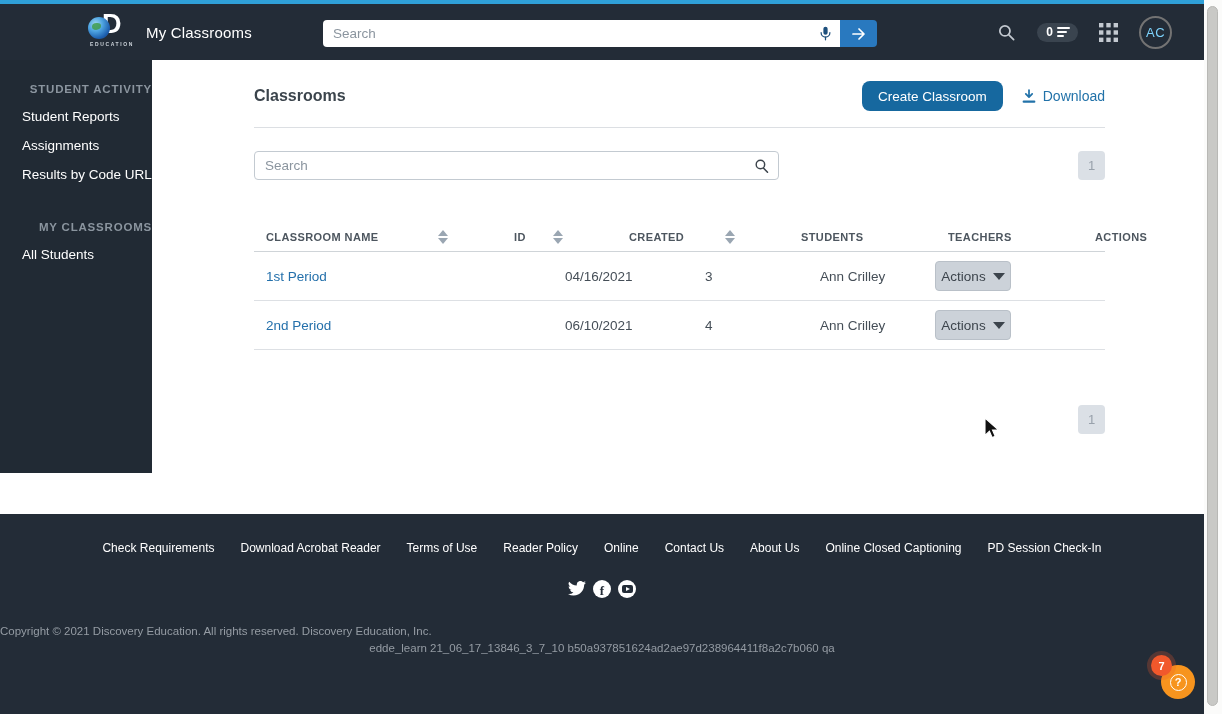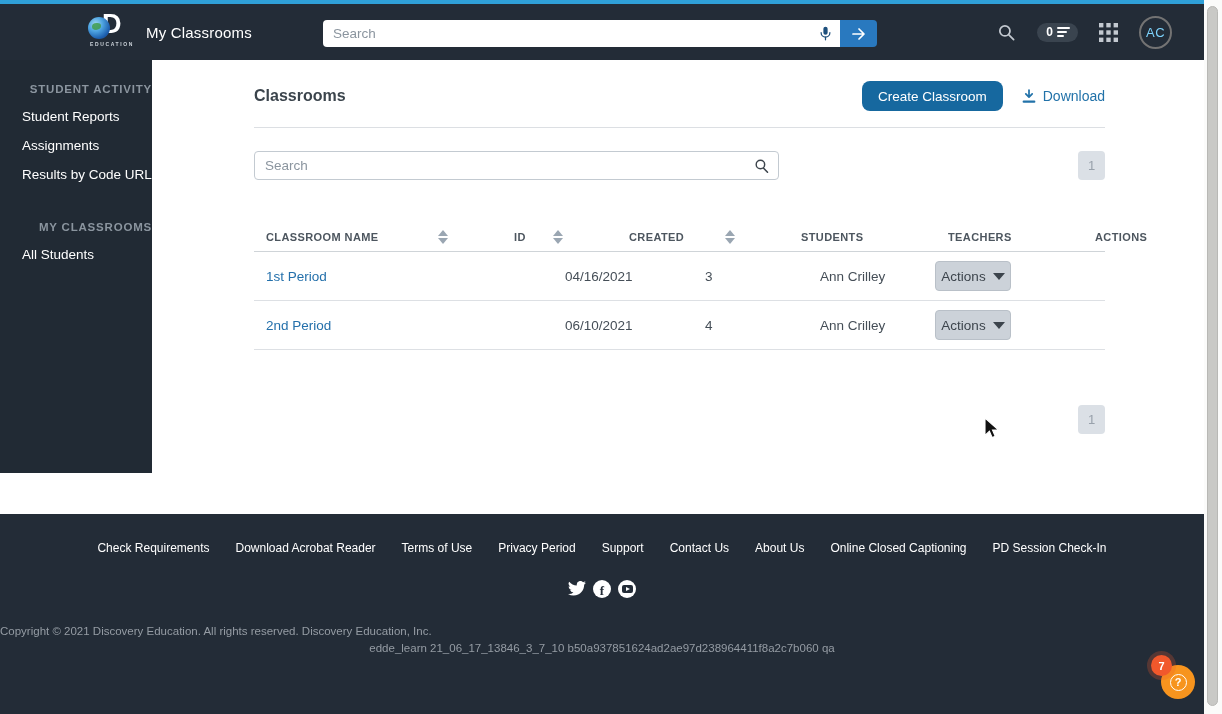--- a/index.html
+++ b/index.html
@@ -262,22 +262,22 @@
     <div class="bottom-page">
       <button class="page-btn">1</button>
     </div>
   </main>
 
   <footer class="footer">
     <div class="flinks">
       <a class="flink">Check Requirements</a>
       <a class="flink">Download Acrobat Reader</a>
       <a class="flink">Terms of Use</a>
-      <a class="flink">Privacy Period</a>
-      <a class="flink">Support</a>
+      <a class="flink">Reader Policy</a>
+      <a class="flink">Online</a>
       <a class="flink">Contact Us</a>
       <a class="flink">About Us</a>
       <a class="flink">Online Closed Captioning</a>
       <a class="flink">PD Session Check-In</a>
     </div>
     <div class="social">
       <span class="soc tw">
         <svg width="20" height="17" viewBox="0 0 24 20">
             <path fill="#fff" d="M23.9.96a9.8 9.8 0 0 1-2.82.77A4.93 4.93 0 0 0 23.24-.99a9.86 9.86 0 0 1-3.12 1.19A4.92 4.92 0 0 0 11.6 3.56c0 .39.04.76.12 1.12A13.95 13.95 0 0 1 1.6-.45a4.92 4.92 0 0 0 1.52 6.57A4.9 4.9 0 0 1 .9 5.51v.06a4.93 4.93 0 0 0 3.95 4.83 4.9 4.9 0 0 1-2.22.08 4.93 4.93 0 0 0 4.6 3.42A9.88 9.88 0 0 1 0 15.93a13.9 13.9 0 0 0 7.55 2.21c9.05 0 14-7.5 14-14 0-.21 0-.43-.02-.64A10 10 0 0 0 23.9.96z"></path>
           </svg>

